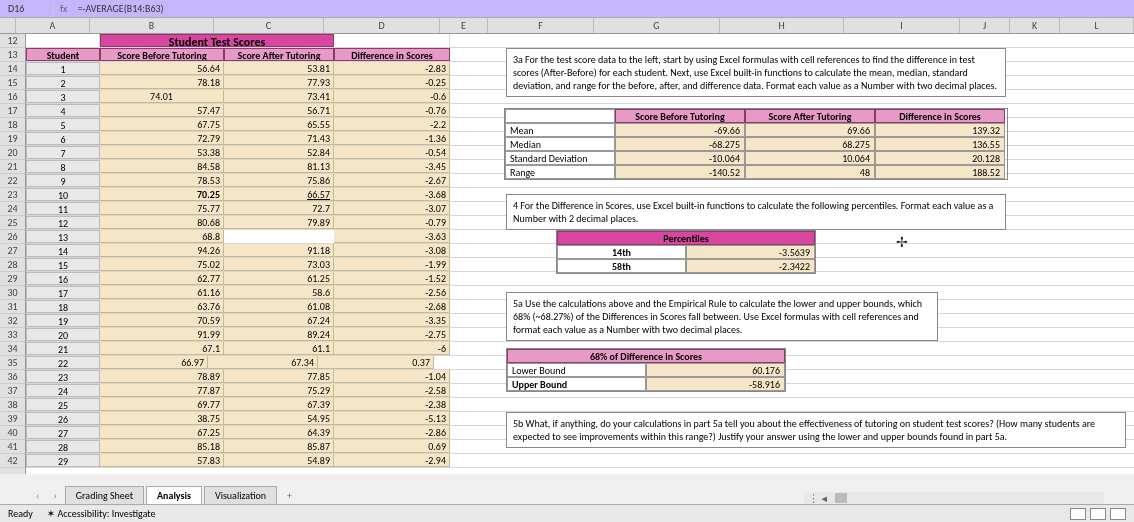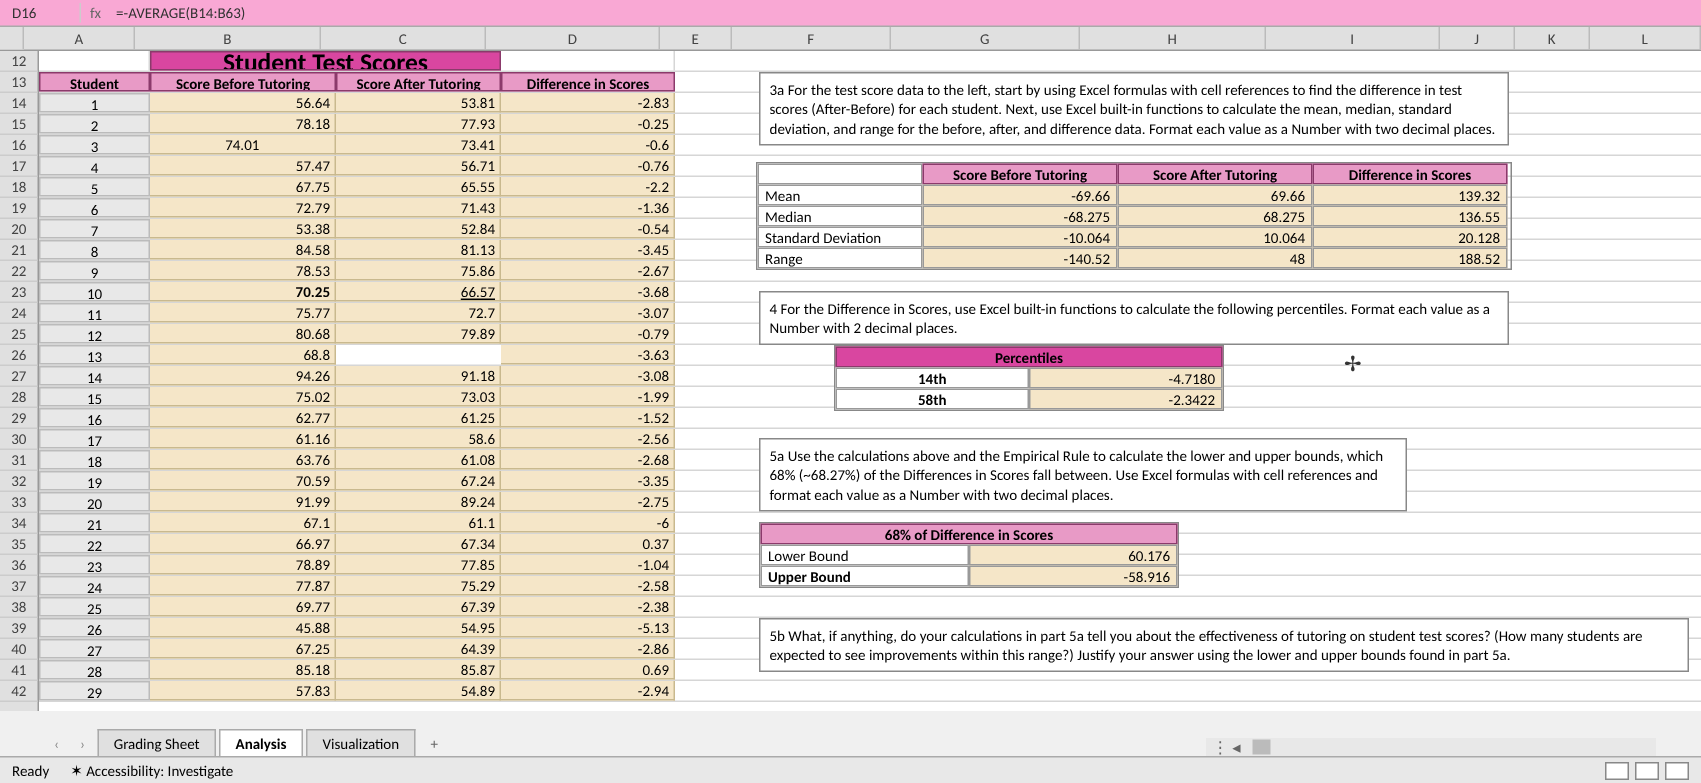--- a/index.html
+++ b/index.html
@@ -1,31 +1,31 @@
 <!DOCTYPE html>
 <html><head>
 <meta charset="utf-8">
 <style>
   *{box-sizing:border-box;margin:0;padding:0;font-family:Calibri,Arial,sans-serif}
   body{background:#d0d0d0;font-size:11px;overflow:hidden}
   .app{width:1134px;height:522px;position:relative;background:#f0f0f0}
-  .formula-bar{height:18px;background:#f9a8d4;border-bottom:1px solid #aaa;display:flex;align-items:center;padding:0 4px;font-size:10px;color:#333}
+  .formula-bar{height:18px;background:#c4b5fd;border-bottom:1px solid #aaa;display:flex;align-items:center;padding:0 4px;font-size:10px;color:#333}
   .fb-cell{width:50px;border-right:1px solid #ccc;padding:0 4px}
   .fb-fx{padding:0 6px;color:#666}
   .fb-val{padding:0 4px}
   .col-headers{display:flex;height:16px;background:#e0e0e0;border-bottom:1px solid #999}
   .rowh-spacer{width:26px;border-right:1px solid #bbb;background:#e0e0e0}
   .ch{border-right:1px solid #bbb;text-align:center;font-size:10px;color:#444;line-height:16px}
   .main{display:flex;height:440px;overflow:hidden}
   .row-headers{width:26px;background:#e0e0e0;border-right:1px solid #999;font-size:10px;color:#444;text-align:center}
   .rh{height:14px;line-height:14px;border-bottom:1px solid #ccc}
   .grid{flex:1;position:relative;background:#fff}
   .gridrow{display:flex;height:14px;border-bottom:1px solid #d6d6d6}
   .cell{border-right:1px solid #d6d6d6;padding:0 3px;font-size:10px;line-height:14px;overflow:hidden;white-space:nowrap}
-  .title-cell{background:#d946a0;color:#000;font-weight:bold;border:1px solid #8b3a6b;text-align:center;font-size:17px}
+  .title-cell{background:#d946a0;color:#000;font-weight:bold;border:1px solid #8b3a6b;text-align:center;font-size:12px}
   .hdr-cell{background:#e89ac6;font-weight:bold;text-align:center;border:1px solid #8b3a6b;font-size:10px}
   .num{text-align:right;background:#f5e6c8;border-right:1px solid #c9b98e;border-bottom:1px solid #c9b98e}
   .stud{text-align:center;background:#e8e8e8;border:1px solid #bbb}
   .instruction{position:absolute;background:#fff;border:1px solid #888;padding:4px 6px;font-size:10px;line-height:1.3}
   .stats-box{position:absolute;border:1px solid #888}
   .stats-row{display:flex;height:14px;font-size:10px}
   .stats-label{border:1px solid #999;padding:0 4px;line-height:14px;background:#fff}
   .stats-val{border:1px solid #999;padding:0 4px;line-height:14px;text-align:right;background:#f5e6c8}
   .stats-hdr{background:#e89ac6;font-weight:bold;text-align:center;border:1px solid #8b3a6b;line-height:14px}
   .perc-hdr{background:#d946a0;font-weight:bold;text-align:center;border:1px solid #8b3a6b;line-height:14px}
@@ -238,21 +238,21 @@
             <div class="cell num" style="width: 116px;">-2.75</div>
           </div>
           <div class="gridrow">
             <div class="cell stud" style="width: 74px;">21</div>
             <div class="cell num" style="width: 124px;">67.1</div>
             <div class="cell num" style="width: 110px;">61.1</div>
             <div class="cell num" style="width: 116px;">-6</div>
           </div>
           <div class="gridrow">
             <div class="cell stud" style="width: 74px;">22</div>
-            <div class="cell num" style="width: 124px;">66.97</div>
+            <div class="cell num" style="width: 108px;">66.97</div>
             <div class="cell num" style="width: 110px;">67.34</div>
             <div class="cell num" style="width: 116px;">0.37</div>
           </div>
           <div class="gridrow">
             <div class="cell stud" style="width: 74px;">23</div>
             <div class="cell num" style="width: 124px;">78.89</div>
             <div class="cell num" style="width: 110px;">77.85</div>
             <div class="cell num" style="width: 116px;">-1.04</div>
           </div>
           <div class="gridrow">
@@ -262,21 +262,21 @@
             <div class="cell num" style="width: 116px;">-2.58</div>
           </div>
           <div class="gridrow">
             <div class="cell stud" style="width: 74px;">25</div>
             <div class="cell num" style="width: 124px;">69.77</div>
             <div class="cell num" style="width: 110px;">67.39</div>
             <div class="cell num" style="width: 116px;">-2.38</div>
           </div>
           <div class="gridrow">
             <div class="cell stud" style="width: 74px;">26</div>
-            <div class="cell num" style="width: 124px;">45.88</div>
+            <div class="cell num" style="width: 124px;">38.75</div>
             <div class="cell num" style="width: 110px;">54.95</div>
             <div class="cell num" style="width: 116px;">-5.13</div>
           </div>
           <div class="gridrow">
             <div class="cell stud" style="width: 74px;">27</div>
             <div class="cell num" style="width: 124px;">67.25</div>
             <div class="cell num" style="width: 110px;">64.39</div>
             <div class="cell num" style="width: 116px;">-2.86</div>
           </div>
           <div class="gridrow">
@@ -332,21 +332,21 @@
 
       <div class="instruction" style="left:480px;top:160px;width:500px">4 For the Difference in Scores, use Excel built-in functions to calculate the following percentiles. Format each value as a Number with 2 decimal places.</div>
 
       <div class="stats-box" style="left:530px;top:196px;width:260px">
         <div class="stats-row">
             <div class="perc-hdr" style="width:260px">Percentiles</div>
           </div>
         <div id="perc-rows">
             <div class="stats-row">
               <div class="stats-label" style="width:130px;text-align:center;font-weight:bold">14th</div>
-              <div class="stats-val" style="width:130px">-4.7180</div>
+              <div class="stats-val" style="width:130px">-3.5639</div>
             </div>
             <div class="stats-row">
               <div class="stats-label" style="width:130px;text-align:center;font-weight:bold">58th</div>
               <div class="stats-val" style="width:130px">-2.3422</div>
             </div>
           </div>
       </div>
 
       <span class="cursor-plus" style="left:870px;top:200px">✢</span>
 

